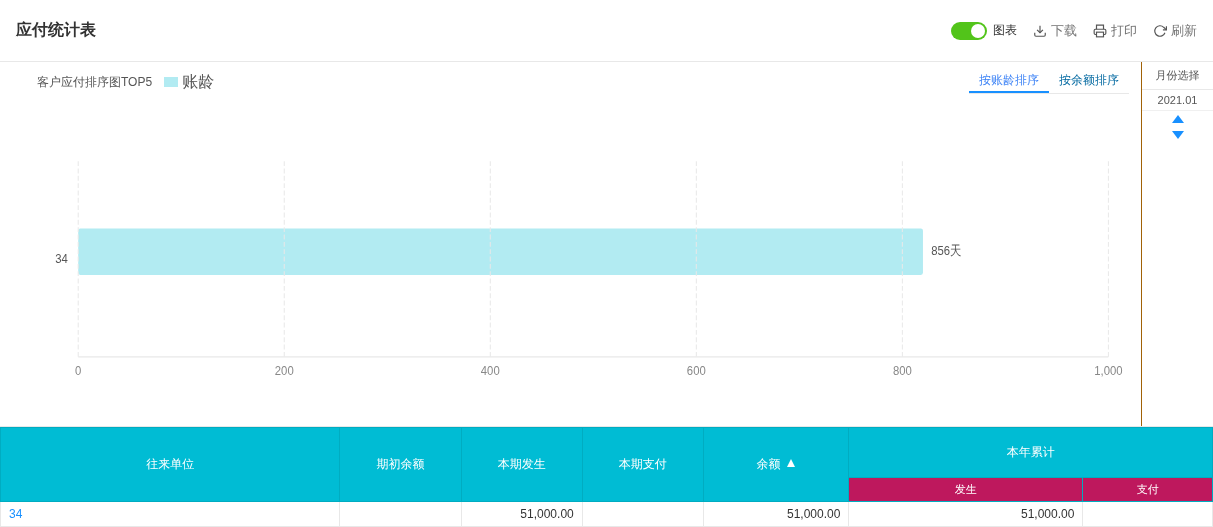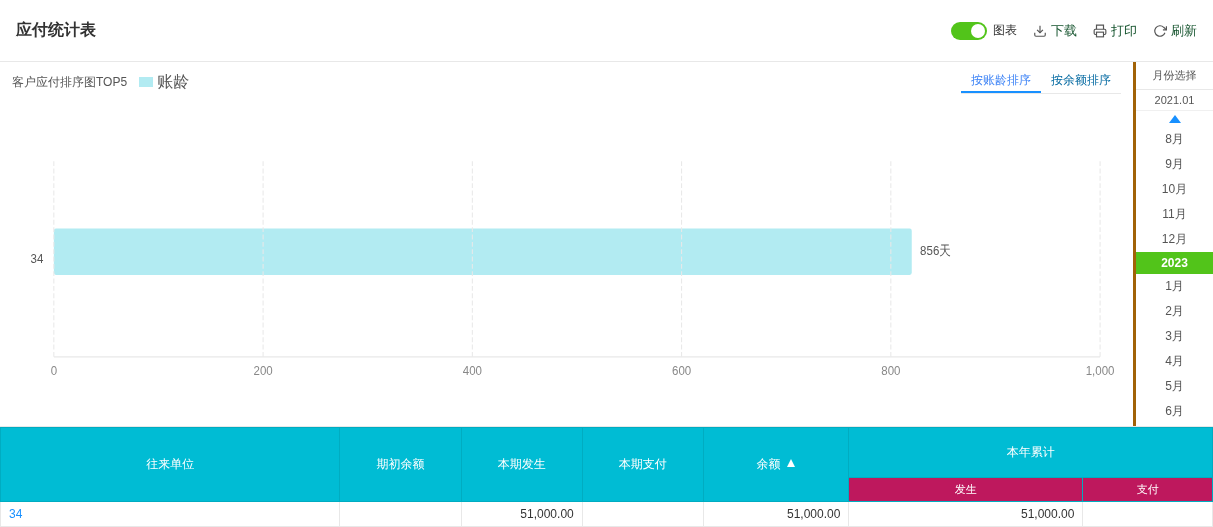--- a/index.html
+++ b/index.html
@@ -7,35 +7,35 @@
 
     .main-container { display: flex; flex-direction: column; height: 527px; background: #fff; }
 
     
     .header { display: flex; align-items: center; justify-content: space-between; padding: 20px 16px; border-bottom: 1px solid #e8e8e8; background: #fff; }
     .header-title { font-size: 16px; font-weight: bold; color: #333; }
     .header-actions { display: flex; align-items: center; gap: 16px; }
     .toggle-wrap { display: flex; align-items: center; gap: 6px; }
     .toggle-switch { width: 36px; height: 18px; background: #52c41a; border-radius: 9px; position: relative; cursor: pointer; }
     .toggle-switch::after { content: ''; position: absolute; width: 14px; height: 14px; background: #fff; border-radius: 50%; top: 2px; right: 2px; transition: 0.2s; }
-    .action-btn { display: flex; align-items: center; gap: 4px; cursor: pointer; color: #14532d; font-size: 13px; }
+    .action-btn { display: flex; align-items: center; gap: 4px; cursor: pointer; color: #737373; font-size: 13px; }
 
     
-    .chart-section { display: flex; flex: 1; overflow: hidden; }
+    .chart-section { display: flex; flex: 1; overflow: hidden; margin-left: 25px; }
     .chart-main { flex: 1; padding: 8px 12px; display: flex; flex-direction: column; }
     .legend-item { display: flex; align-items: center; gap: 4px; }
     .legend-color { width: 14px; height: 10px; }
     .sort-tab { padding: 2px 10px; border-bottom: 2px solid transparent; cursor: pointer; font-size: 12px; color: #0369a1; }
     .sort-tab.active { border-bottom: 2px solid #1890ff; color: #3b82f6; }
 
     .chart-wrap { flex: 1; position: relative; overflow: hidden; }
     .chart-svg { width: 100%; height: 100%; }
 
     
-    .sidebar { width: 80px; border-left: 3px solid #a16207; background: #fff; display: flex; flex-direction: column; overflow-y: auto; }
+    .sidebar { width: 72px; border-left: 1px solid #a16207; background: #fff; display: flex; flex-direction: column; overflow-y: auto; }
     .sidebar-header { padding: 6px 4px; font-size: 11px; color: #555; border-bottom: 1px solid #e8e8e8; text-align: center; }
     .sidebar-year-label { padding: 4px 4px; font-size: 11px; color: #555; text-align: center; background: #fff; border-bottom: 1px solid #f0f0f0; }
     .sidebar-nav-btn { display: flex; justify-content: center; align-items: center; padding: 4px 0; cursor: pointer; }
     .sidebar-month { padding: 4px 8px; font-size: 12px; color: #555; cursor: pointer; text-align: center; }
     .sidebar-month.year-marker { background: #52c41a; color: #fff; font-weight: bold; padding: 4px 8px; }
 
     
     .table-section { border-top: 1px solid #e8e8e8; }
     table { width: 100%; border-collapse: collapse; font-size: 12px; }
     .table-header-row th { background: #00bcd4; color: #fff; text-align: center; padding: 16px 8px; border: 1px solid #00acc1; font-weight: normal; }
@@ -134,35 +134,20 @@
         </svg>
       </div>
     </div>
 
     <div class="sidebar">
       <div class="sidebar-header">月份选择</div>
       <div class="sidebar-year-label">2021.01</div>
       <div class="sidebar-nav-btn">
         <div class="chevron-up"></div>
       </div>
-      <div id="sidebar-months">
-          <div class="sidebar-month">8月</div>
-          <div class="sidebar-month">9月</div>
-          <div class="sidebar-month">10月</div>
-          <div class="sidebar-month">11月</div>
-          <div class="sidebar-month">12月</div>
-          <div class="sidebar-month year-marker">2023</div>
-          <div class="sidebar-month">1月</div>
-          <div class="sidebar-month">2月</div>
-          <div class="sidebar-month">3月</div>
-          <div class="sidebar-month">4月</div>
-          <div class="sidebar-month">5月</div>
-          <div class="sidebar-month">6月</div>
-          <div class="sidebar-month">7月</div>
-        </div>
       <div class="sidebar-nav-btn">
         <div class="chevron-down"></div>
       </div>
     </div>
   </div>
 
   <div class="table-section">
     <table>
       <thead>
         <tr class="table-header-row">

